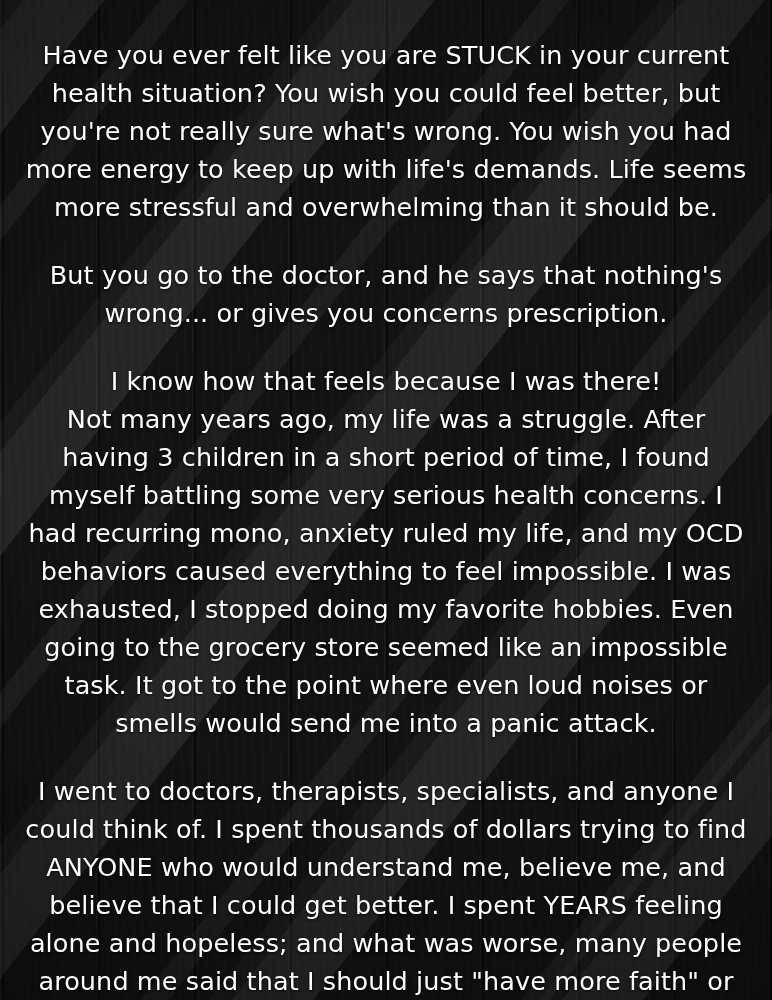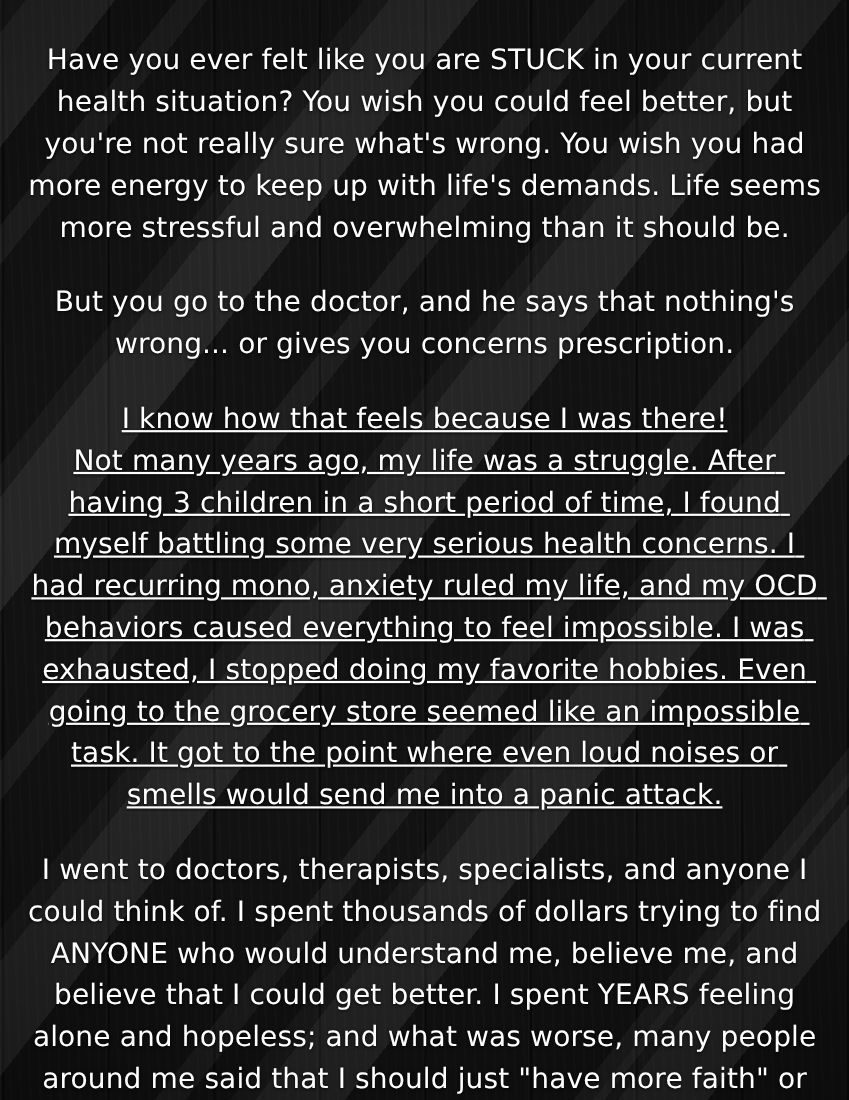--- a/index.html
+++ b/index.html
@@ -87,21 +87,21 @@
     font-size: 25.5px;
     line-height: 38px;
     text-align: center;
     letter-spacing: 0.1px;
     margin: 0 0 30px 0;
     text-shadow: 0 1px 3px rgba(0,0,0,0.85);
     white-space: pre-wrap;
   }
   .para.p1 { margin-bottom: 30px; }
   .para.p2 { margin-bottom: 30px; }
-  .para.p3 { margin-bottom: 30px; text-decoration: underline; }
+  .para.p3 { margin-bottom: 30px; }
   .para.p4 { margin-bottom: 0; }
 </style>
 </head>
 <body>
 
 <div class="poster">
   <div class="planks"></div>
   <div class="grain"></div>
   <div class="stripes"></div>
   <div class="stripes2"></div>

